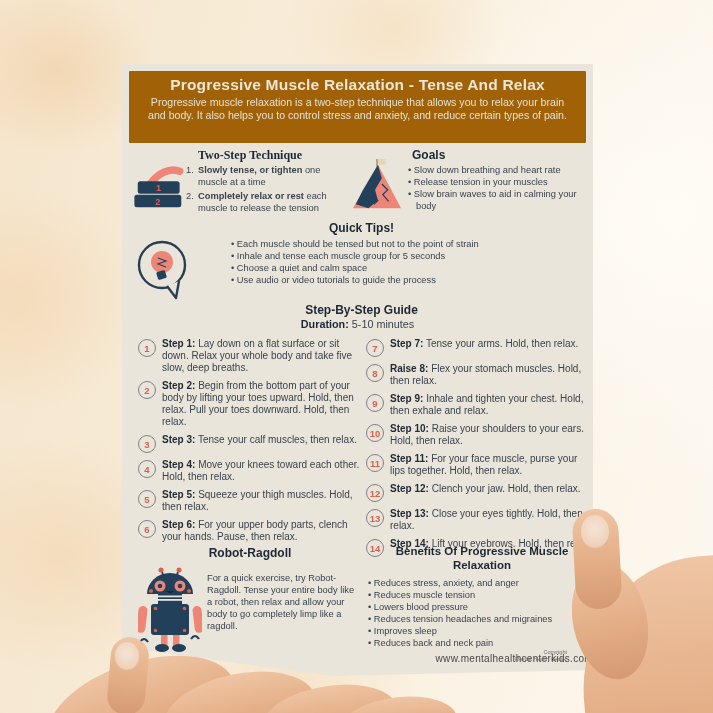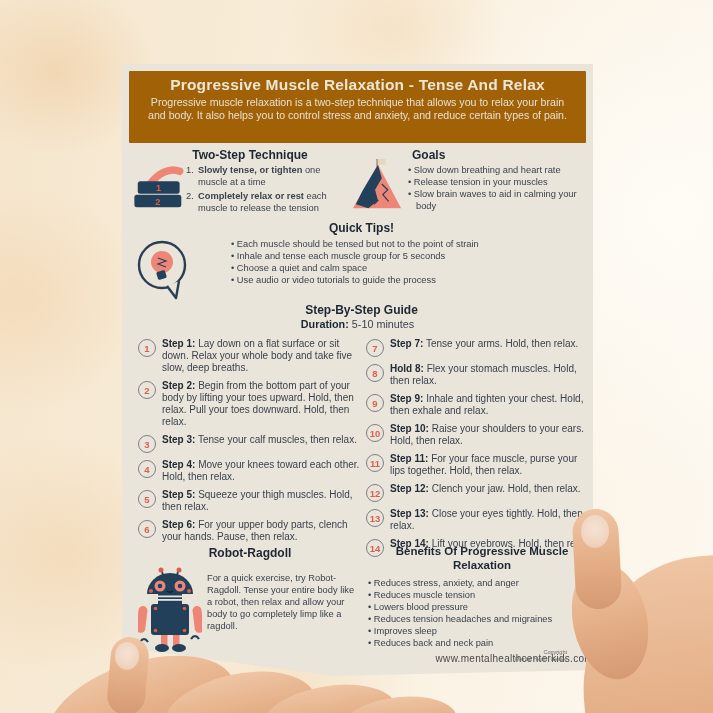--- a/index.html
+++ b/index.html
@@ -36,21 +36,21 @@
   ol.nlist li{display:flex;font-size:9.3px;color:#3a424c;line-height:1.25;margin-bottom:3px;}
   ol.nlist .osn{flex:0 0 12px;}
   .step{display:flex;gap:6px;margin-bottom:6px;align-items:flex-start;}
   .stepnum{
     flex:0 0 auto;width:16px;height:16px;border:1.6px solid #7e8089;border-radius:50%;
     color:#d95f4a;font-weight:bold;font-size:9.5px;display:flex;align-items:center;justify-content:center;margin-top:1px;
   }
   .steptext{margin:0;font-size:10px;color:#3a424c;line-height:1.2;}
   .steptext b{color:#222b35;}
   
-  .twostep-h{position:absolute;left:44px;top:84px;width:168px;}
+  .twostep-h{position:absolute;left:44px;top:84px;width:168px;font-family:Liberation Serif, serif;}
   .stairs-icon{position:absolute;left:4px;top:98px;}
   .twostep-list{position:absolute;left:64px;top:101px;width:166px;}
   .goals-h{position:absolute;left:290px;top:84px;width:100px;text-align:left;}
   .mountain-icon{position:absolute;left:228px;top:94px;}
   .goals-list{position:absolute;left:286px;top:100px;width:180px;}
   .tips-h{position:absolute;left:8px;right:0;top:157px;}
   .bulb-icon{position:absolute;left:13px;top:174px;}
   .tips-list{position:absolute;left:109px;top:174px;width:358px;}
   .guide-h{position:absolute;left:8px;right:0;top:239px;}
   .duration{position:absolute;left:0;right:0;top:254px;text-align:center;font-size:10.8px;color:#3a424c;}
@@ -169,21 +169,21 @@
     </div>
   </div>
 
   <div class="col-right">
     <div class="step">
       <span class="stepnum">7</span>
       <p class="steptext"><b>Step 7:</b> <span>Tense your arms. Hold, then relax.</span></p>
     </div>
     <div class="step">
       <span class="stepnum">8</span>
-      <p class="steptext"><b>Hold 8:</b> <span>Flex your stomach muscles. Hold, then relax.</span></p>
+      <p class="steptext"><b>Raise 8:</b> <span>Flex your stomach muscles. Hold, then relax.</span></p>
     </div>
     <div class="step">
       <span class="stepnum">9</span>
       <p class="steptext"><b>Step 9:</b> <span>Inhale and tighten your chest. Hold, then exhale and relax.</span></p>
     </div>
     <div class="step">
       <span class="stepnum">10</span>
       <p class="steptext"><b>Step 10:</b> <span>Raise your shoulders to your ears. Hold, then relax.</span></p>
     </div>
     <div class="step">

